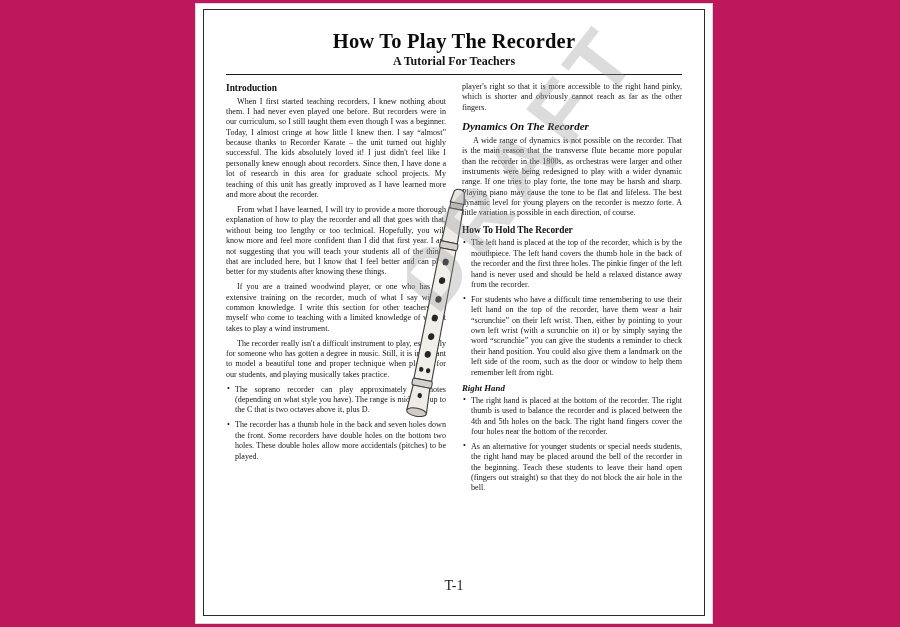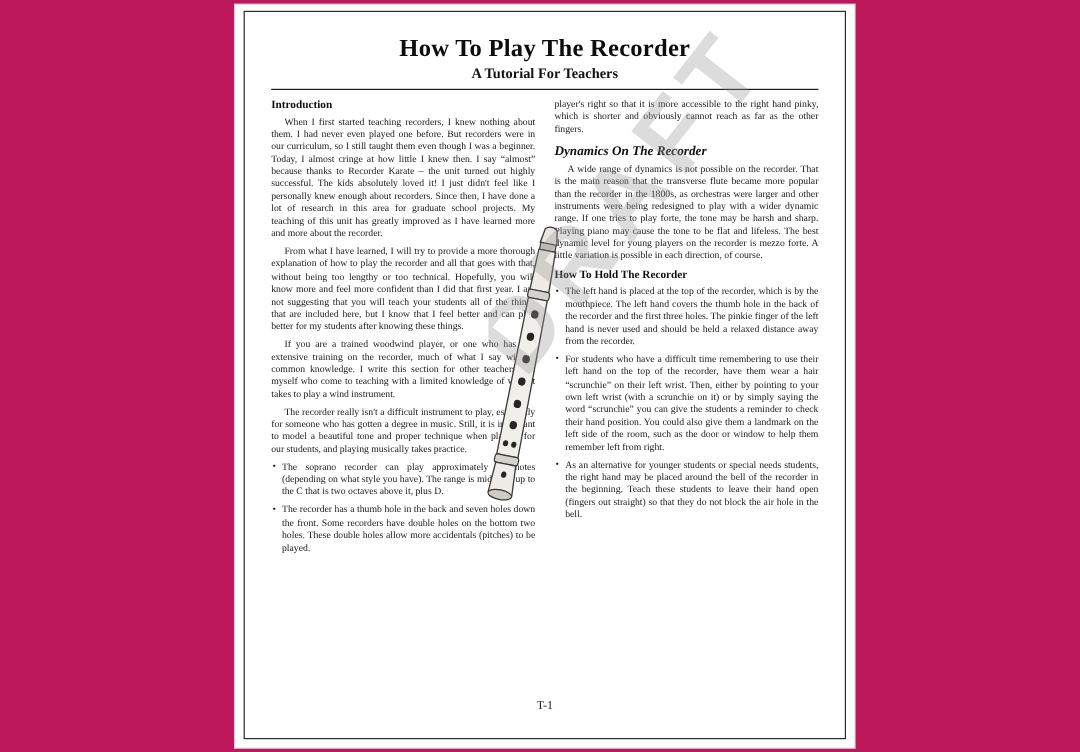--- a/index.html
+++ b/index.html
@@ -125,21 +125,21 @@
     margin: 4px 0 2px 0;
     text-indent: 0;
     color: #101010;
   }
   .page-footer {
     position: absolute;
     left: 0;
     bottom: 2px;
     width: 100%;
     text-align: center;
-    font-size: 10px;
+    font-size: 14px;
     color: #1a1a1a;
   }
   
   .recorder-img {
     position: absolute;
     left: 200px;
     top: 175px;
     width: 62px;
     height: 265px;
     z-index: 3;
@@ -200,20 +200,22 @@
           <p class="noindent">player's right so that it is more accessible to the right hand pinky, which is shorter and obviously cannot reach as far as the other fingers.</p>
 
           <h3 class="sec-italic">Dynamics On The Recorder</h3>
           <p>A wide range of dynamics is not possible on the recorder. That is the main reason that the transverse flute became more popular than the recorder in the 1800s, as orchestras were larger and other instruments were being redesigned to play with a wider dynamic range. If one tries to play forte, the tone may be harsh and sharp. Playing piano may cause the tone to be flat and lifeless. The best dynamic level for young players on the recorder is mezzo forte. A little variation is possible in each direction, of course.</p>
 
           <h3 class="sec">How To Hold The Recorder</h3>
 
           <p class="bullet">The left hand is placed at the top of the recorder, which is by the mouthpiece. The left hand covers the thumb hole in the back of the recorder and the first three holes. The pinkie finger of the left hand is never used and should be held a relaxed distance away from the recorder.</p>
           <p class="bullet">For students who have a difficult time remembering to use their left hand on the top of the recorder, have them wear a hair “scrunchie” on their left wrist. Then, either by pointing to your own left wrist (with a scrunchie on it) or by simply saying the word “scrunchie” you can give the students a reminder to check their hand position. You could also give them a landmark on the left side of the room, such as the door or window to help them remember left from right.</p>
 
+          <h4 class="sub-italic">Right Hand</h4>
+          <p class="bullet">The right hand is placed at the bottom of the recorder. The right thumb is used to balance the recorder and is placed between the 4th and 5th holes on the back. The right hand fingers cover the four holes near the bottom of the recorder.</p>
           <p class="bullet">As an alternative for younger students or special needs students, the right hand may be placed around the bell of the recorder in the beginning. Teach these students to leave their hand open (fingers out straight) so that they do not block the air hole in the bell.</p>
         </div>
 
       </div>
 
       <div class="page-footer">T-1</div>
     </div>
 
     <svg class="recorder-img" viewBox="0 0 62 265">
       <g transform="rotate(11 31 132)">

